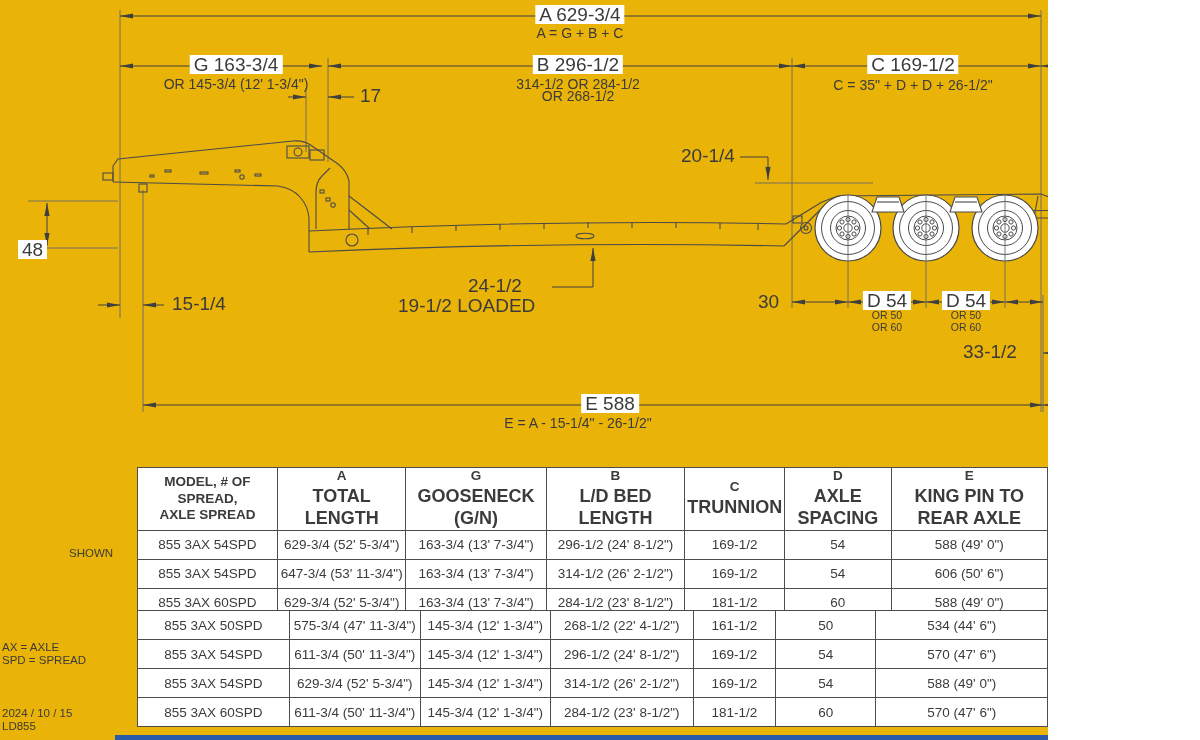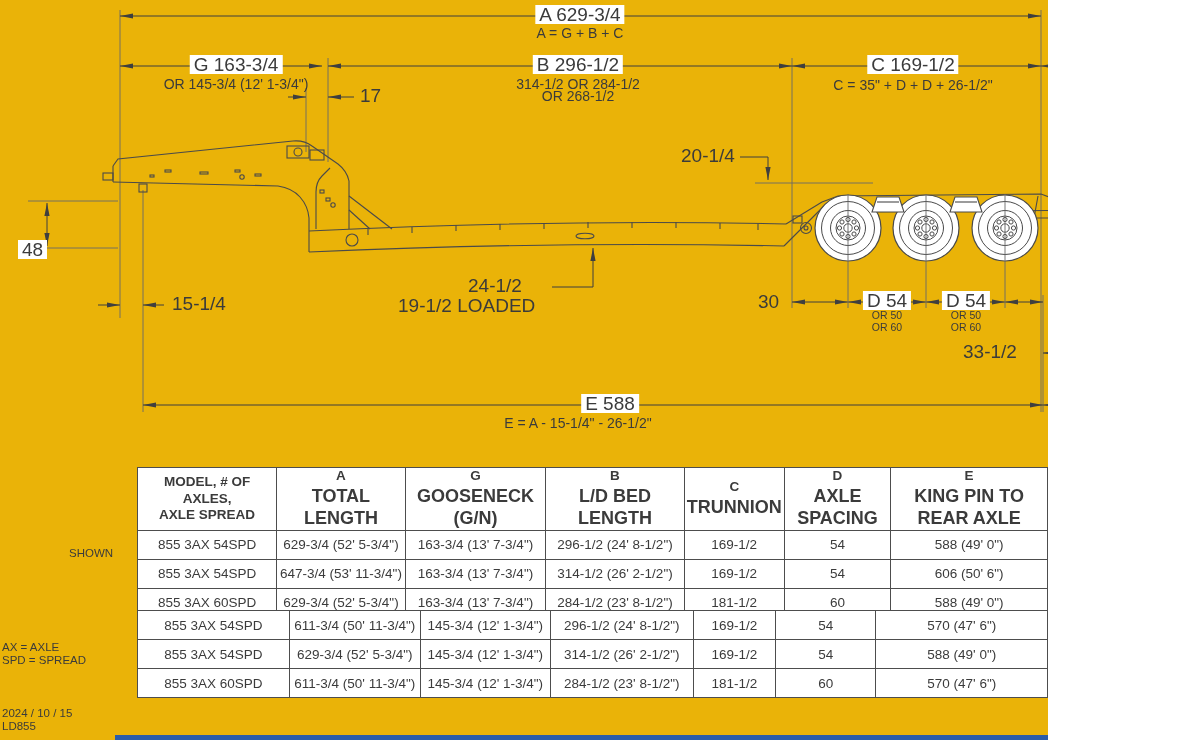--- a/index.html
+++ b/index.html
@@ -247,21 +247,21 @@
         <col style="width:149px">
         <col style="width:148px">
       <col style="width:163px">
         <col style="width:92px">
         <col style="width:115px">
         <col style="width:198px">
     </colgroup>
     <thead>
       <tr>
         <th>
-            <div class="th1">MODEL, # OF AXLES,</div>
+            <div class="th1">MODEL, # OF SPREAD,</div>
             <div class="th1">AXLE SPREAD</div>
           </th>
         <th>
             <div class="th1">A</div>
             <div class="th2">TOTAL LENGTH</div>
           </th>
         <th>
             <div class="th1">G</div>
             <div class="th2">GOOSENECK (G/N)</div>
           </th>
@@ -319,20 +319,29 @@
       <col style="width:171px">
         <col style="width:149px">
         <col style="width:148px">
       <col style="width:163px">
         <col style="width:92px">
         <col style="width:115px">
         <col style="width:198px">
     </colgroup>
     <tbody>
       <tr>
+        <td>855 3AX 50SPD</td>
+          <td>575-3/4 (47' 11-3/4")</td>
+          <td>145-3/4 (12' 1-3/4")</td>
+          <td>268-1/2 (22' 4-1/2")</td>
+          <td>161-1/2</td>
+          <td>50</td>
+          <td>534 (44' 6")</td>
+      </tr>
+      <tr>
         <td>855 3AX 54SPD</td>
           <td>611-3/4 (50' 11-3/4")</td>
           <td>145-3/4 (12' 1-3/4")</td>
           <td>296-1/2 (24' 8-1/2")</td>
           <td>169-1/2</td>
           <td>54</td>
           <td>570 (47' 6")</td>
       </tr>
       <tr>
         <td>855 3AX 54SPD</td>

